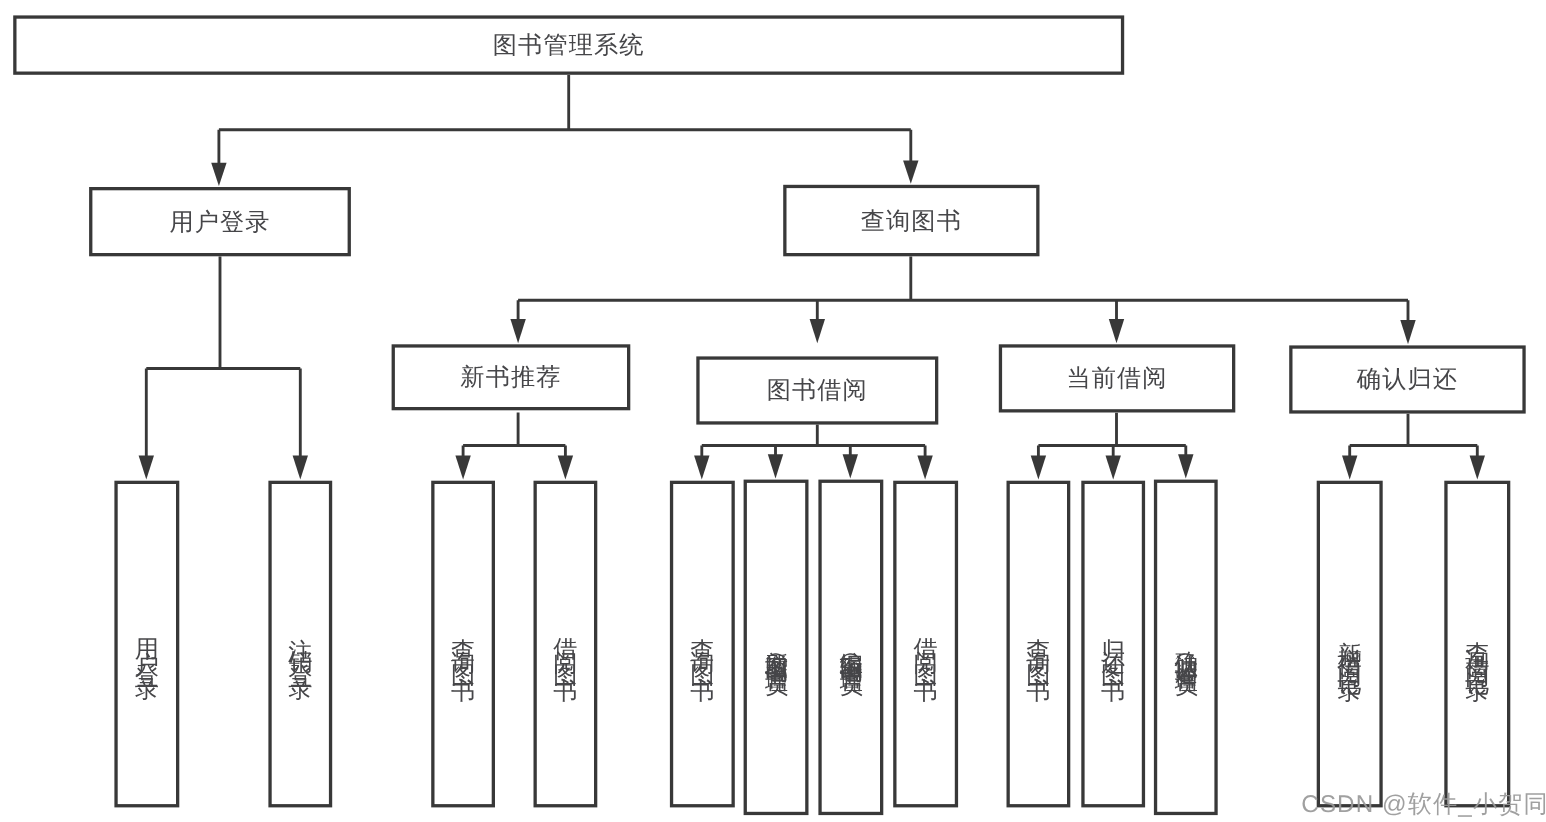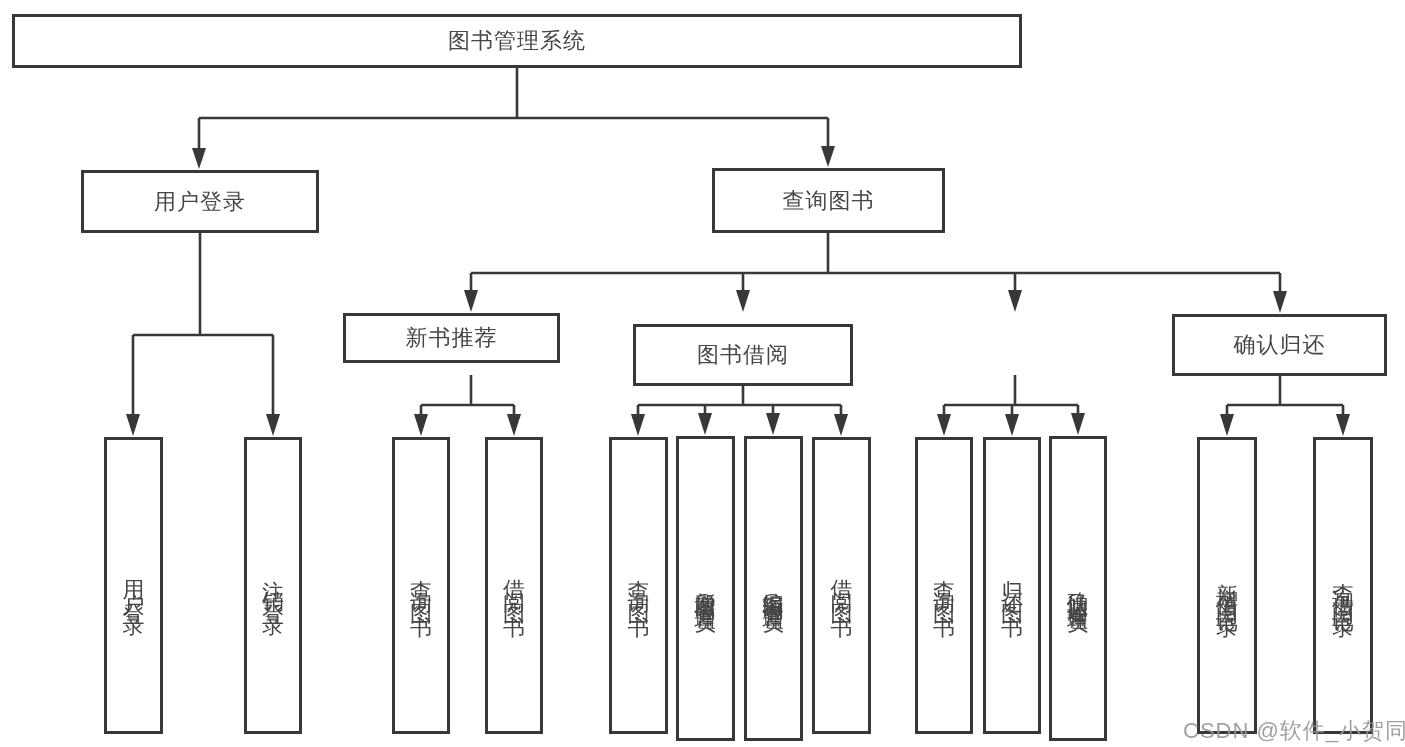--- a/index.html
+++ b/index.html
@@ -29,21 +29,21 @@
   }
   .v4{letter-spacing:12px;}
   .v6{letter-spacing:7px;}
   .v9{font-size:21px;letter-spacing:3px;}
   
   .root{left:12px;top:14px;width:1010px;height:54px;}
   
   .n-user-login{left:81px;top:170px;width:238px;height:63px;}
   .n-book-mgmt{left:712px;top:168px;width:233px;height:65px;}
   
-  .n-new-book{left:343px;top:313px;width:217px;height:50px;}
+  .n-new-book{left:356px;top:313px;width:217px;height:60px;}
   .n-borrow{left:633px;top:313px;width:220px;height:62px;margin-top:11px;}
   .n-current{left:908px;top:313px;width:215px;height:62px;}
   .n-record{left:1172px;top:314px;width:215px;height:62px;}
   
   .u1{left:104px;top:437px;width:59px;height:297px;}
   .u2{left:244px;top:437px;width:58px;height:297px;}
   .nb1{left:392px;top:437px;width:58px;height:297px;}
   .nb2{left:485px;top:437px;width:58px;height:297px;}
   .bb1{left:609px;top:437px;width:59px;height:297px;}
   .bb2{left:676px;top:436px;width:59px;height:305px;}
@@ -116,20 +116,21 @@
     </g>
   </svg>
 
   <div class="node h root">图书管理系统</div>
 
   <div class="node h n-user-login">用户登录</div>
   <div class="node h n-book-mgmt">查询图书</div>
 
   <div class="node h n-new-book">新书推荐</div>
   <div class="node h n-borrow">图书借阅</div>
+  <div class="node h n-current">当前借阅</div>
   <div class="node h n-record">确认归还</div>
 
   <div class="node v v4 u1">用户登录</div>
   <div class="node v v4 u2">注销登录</div>
 
   <div class="node v v4 nb1">查询图书</div>
   <div class="node v v4 nb2">借阅图书</div>
 
   <div class="node v v4 bb1">查询图书</div>
   <div class="node v v9 bb2">新增图书（管理员）</div>

